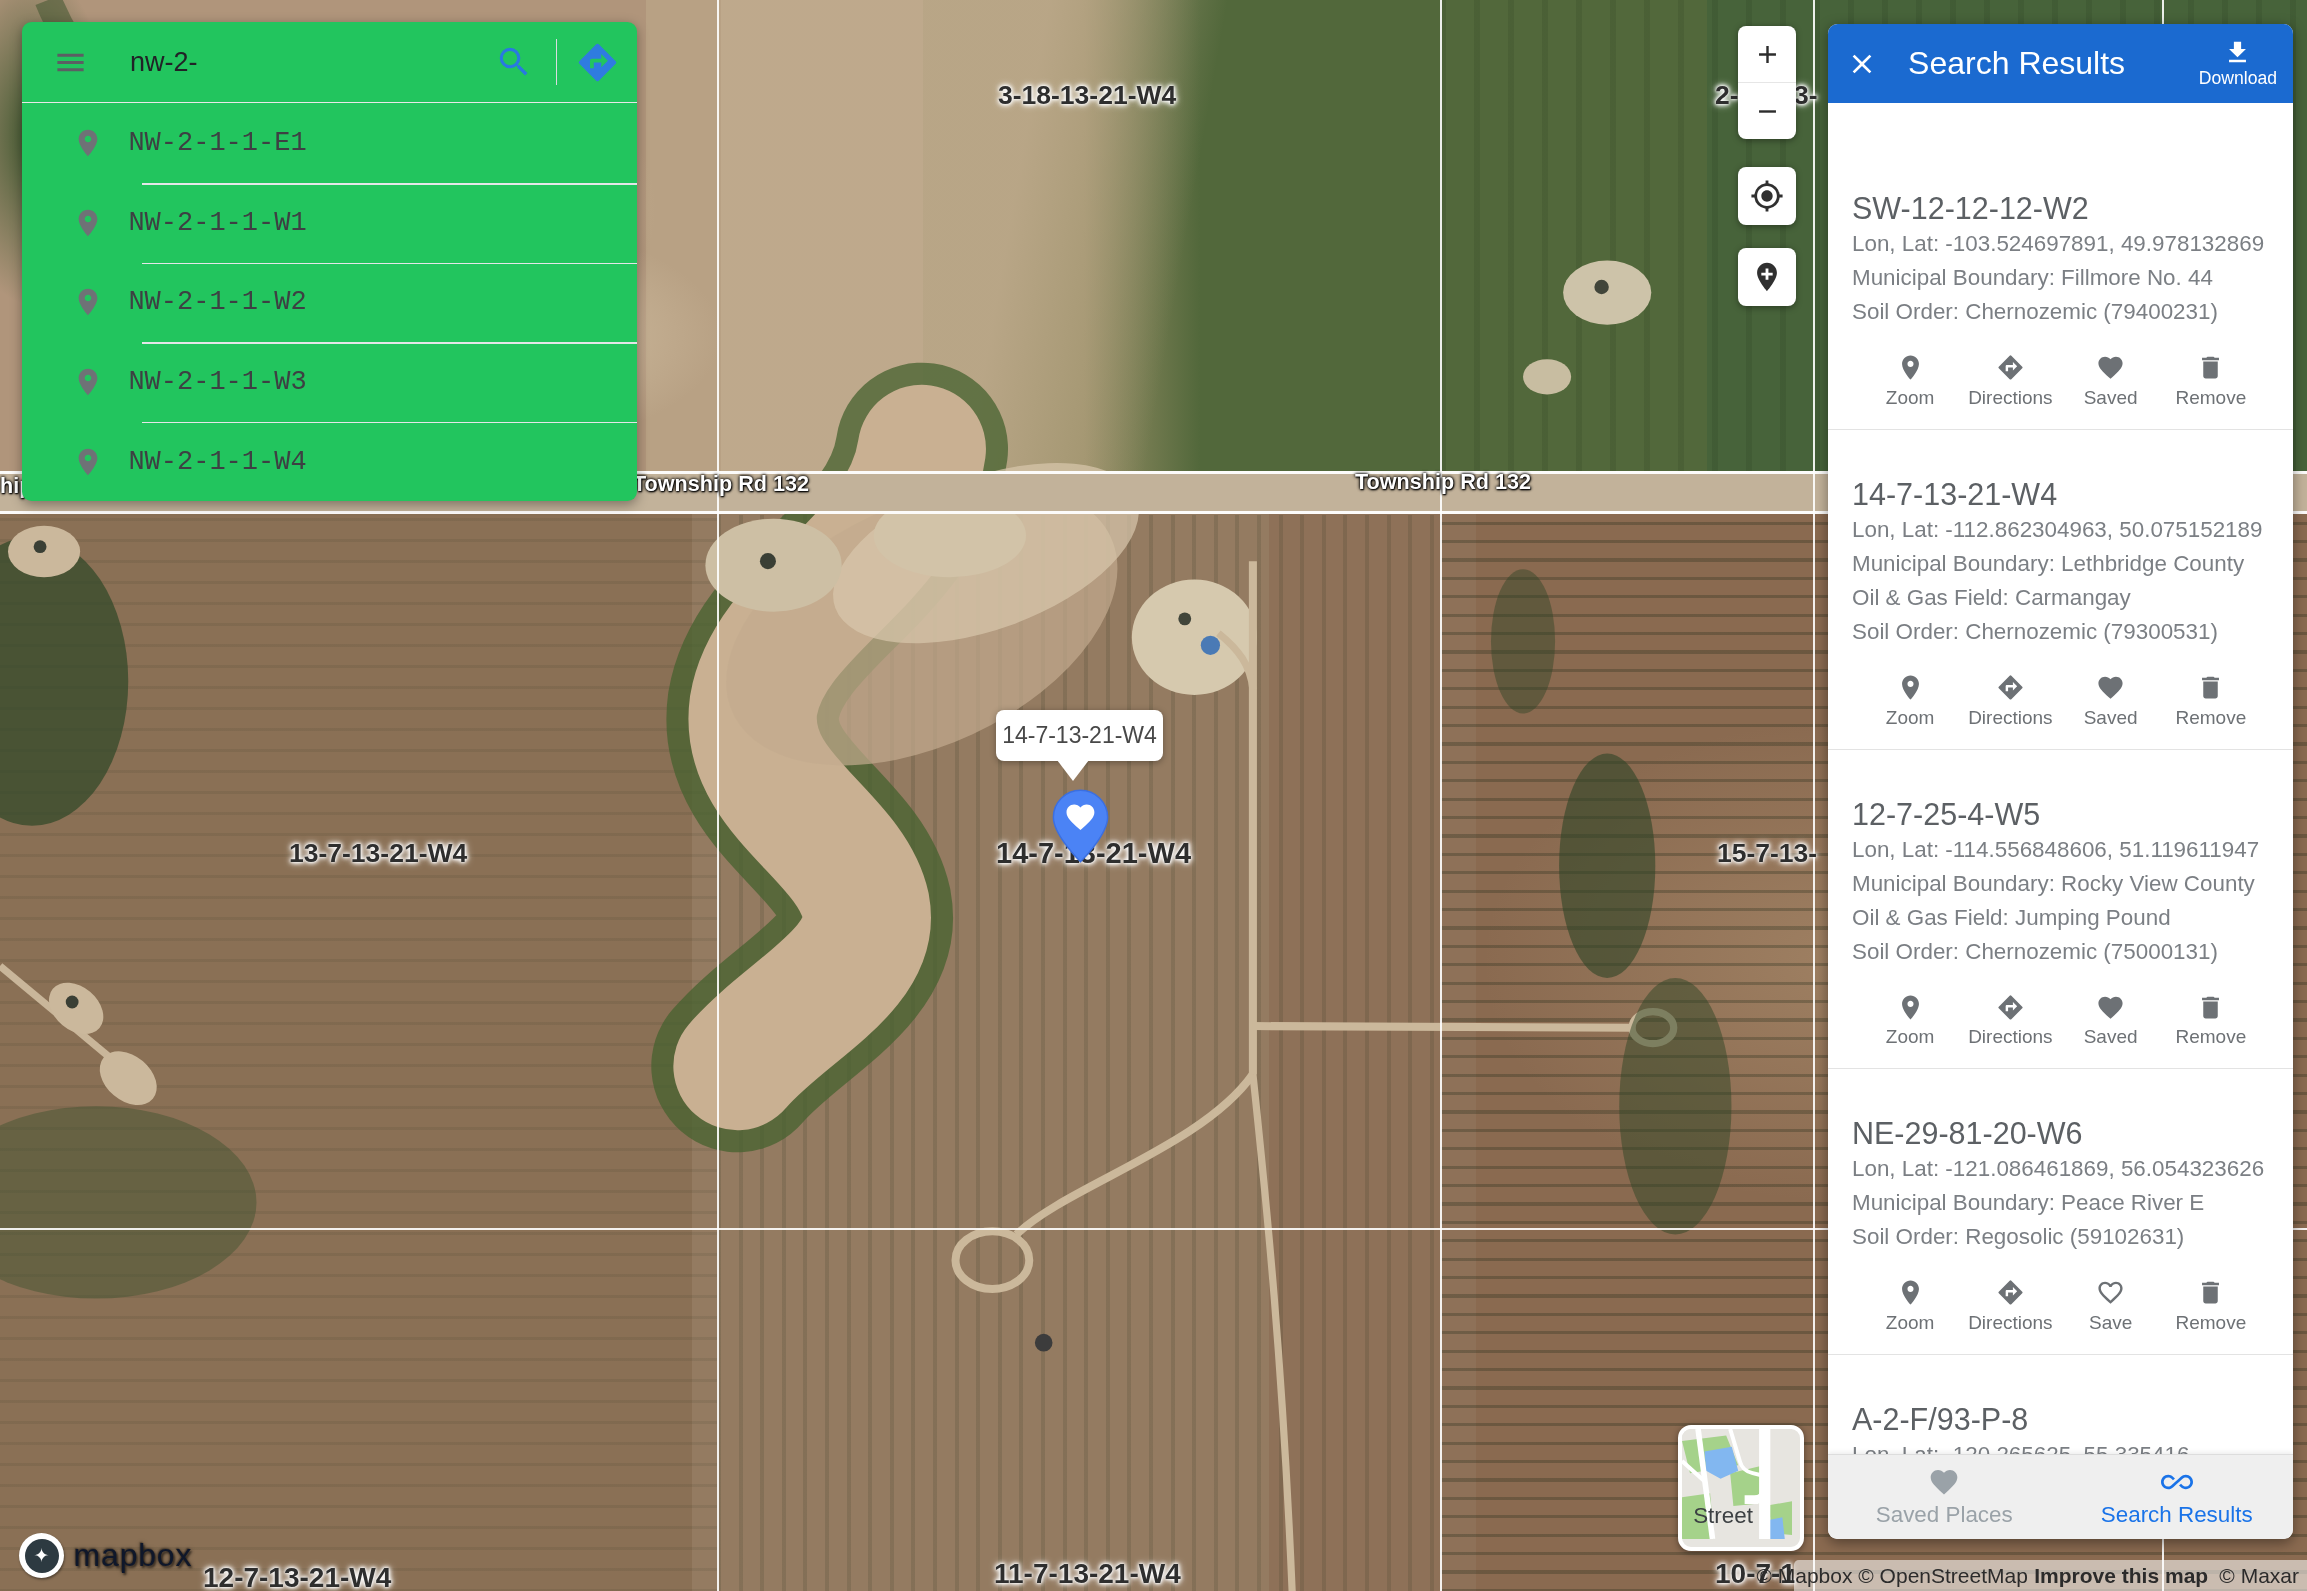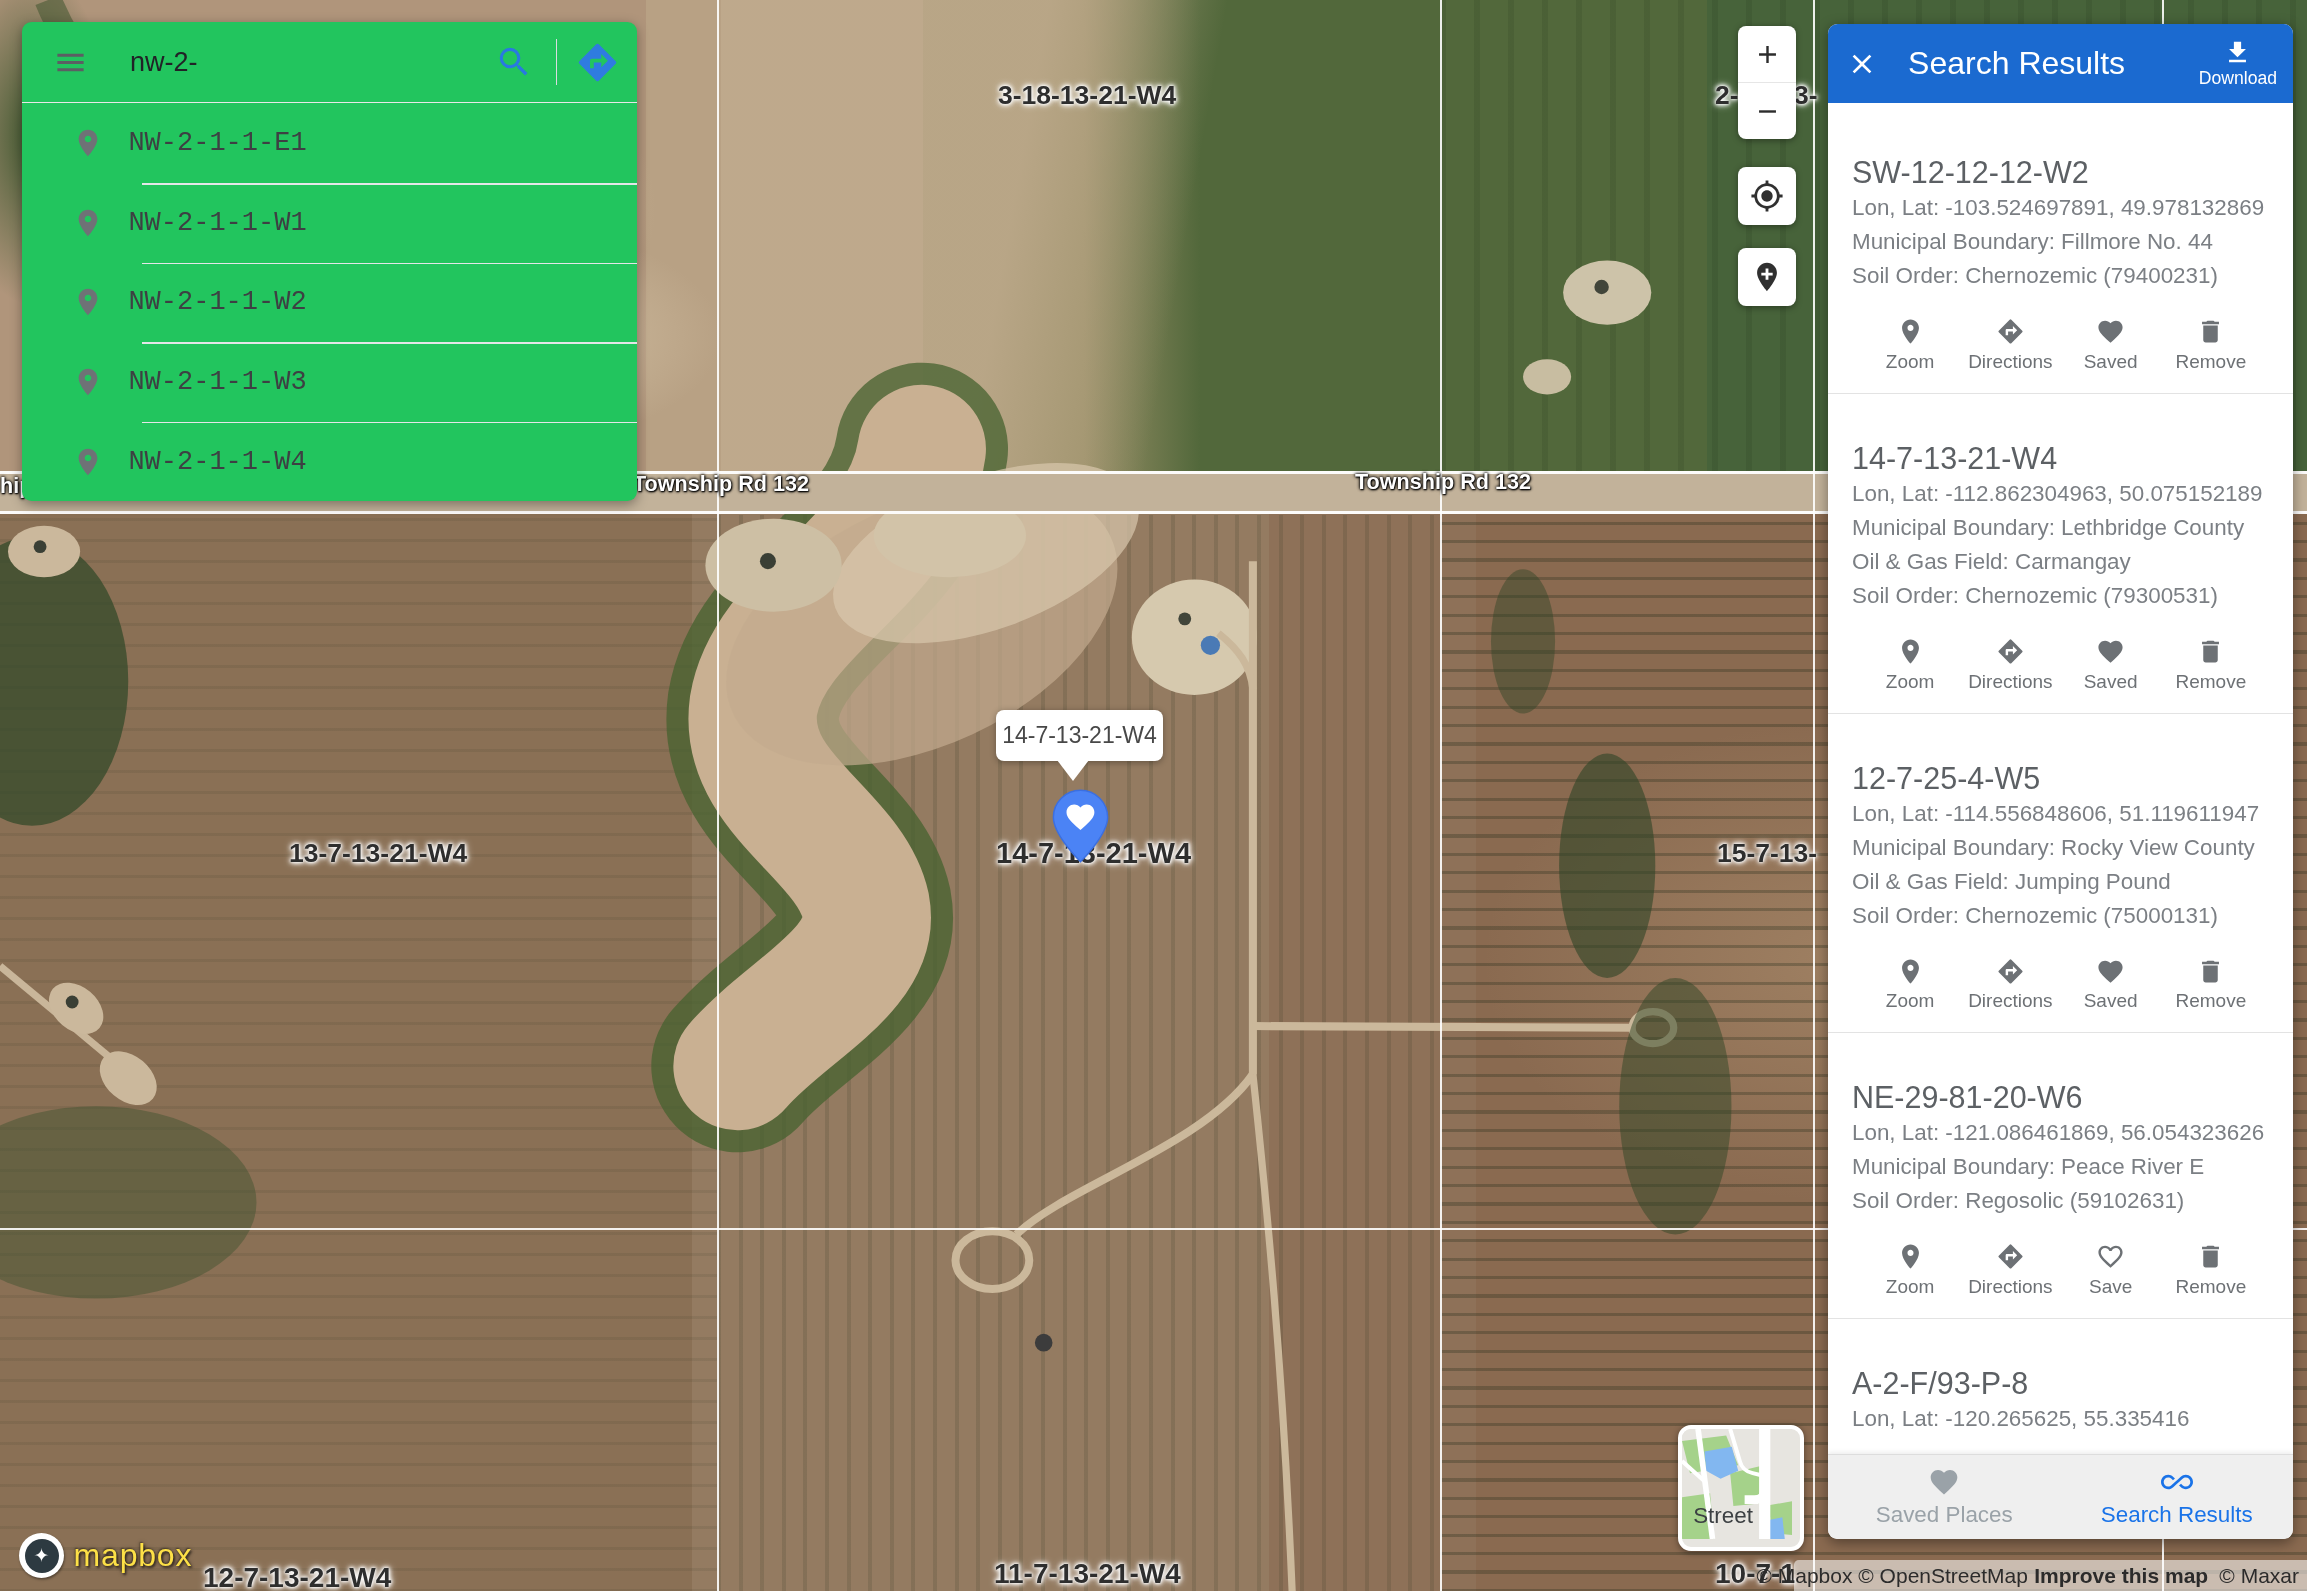--- a/index.html
+++ b/index.html
@@ -76,21 +76,21 @@
   .sq-btn svg{width:34px;height:34px;}
   
   .panel{position:absolute;left:1828px;top:24px;width:465px;height:1515px;background:#fff;border-radius:9.6px;
     box-shadow:0 3.2px 13px rgba(0,0,0,.4);z-index:28;overflow:hidden;display:flex;flex-direction:column;}
   .panel-header{height:79px;background:#1b6ad0;color:#fff;display:flex;align-items:center;flex:none;}
   .close-btn{width:32px;height:32px;margin-left:17.6px;color:#fff;}
   .panel-title{font-size:32px;font-weight:500;margin-left:30.5px;flex:1;}
   .dl-btn{display:flex;flex-direction:column;align-items:center;margin-right:16px;cursor:pointer;color:#fff;}
   .dl-btn svg{width:29px;height:29px;}
   .dl-label{font-size:17.6px;margin-top:1.6px;}
-  .card-list{flex:1;overflow:hidden;}
+  .card-list{flex:1;overflow:hidden;margin-top:36px;}
   .rcard{padding:45px 24px 20px 24px;border-bottom:1.6px solid #e3e3e3;}
   .rcard.first{padding-top:50px;}
   .rcard-title{font-size:30.5px;font-weight:500;color:#5c6064;line-height:38px;}
   .rcard-line{font-size:22.4px;color:#7b7f84;line-height:34px;}
   .actions{display:flex;justify-content:space-between;padding:0 8px 0 8px;margin-top:24px;}
   .action{width:104px;display:flex;flex-direction:column;align-items:center;cursor:pointer;color:#6d7175;}
   .action svg{width:29px;height:29px;}
   .action-label{font-size:19px;margin-top:4.8px;color:#6d7175;}
   .tabbar{height:84px;background:#efefef;border-top:0.8px solid #ddd;display:flex;flex:none;
     box-shadow:0 -1.6px 4.8px rgba(0,0,0,.08);}
@@ -103,21 +103,21 @@
   
   .minimap{position:absolute;left:1678px;top:1425px;width:118px;height:118px;border:4px solid #fff;
     border-radius:13px;overflow:hidden;box-shadow:0 1.6px 6.4px rgba(0,0,0,.4);z-index:26;cursor:pointer;background:#e7e5e0;}
   .minimap-label{position:absolute;left:11.2px;top:74px;font-size:22.4px;color:#3c4043;z-index:2;}
   
   .mapbox-logo{position:absolute;left:19px;top:1533px;display:flex;align-items:center;z-index:27;cursor:pointer;}
   .mb-mark{width:45px;height:45px;border-radius:50%;background:#fff;display:flex;align-items:center;justify-content:center;
     box-shadow:0.8px 1.6px 2.4px rgba(0,0,0,.4);}
   .mb-inner{width:34px;height:34px;border-radius:50%;background:#2d3a41;display:flex;align-items:center;justify-content:center;
     color:#fff;font-size:19px;}
-  .mb-word{margin-left:9.6px;font-size:32px;font-weight:500;color:#fde047;letter-spacing:0.8px;
+  .mb-word{margin-left:9.6px;font-size:32px;font-weight:500;color:#0f172a;letter-spacing:0.8px;
     text-shadow:1.6px 1.6px 2.4px rgba(0,0,0,.6),-0.8px -0.8px 1.6px rgba(0,0,0,.4),0 0 4.8px rgba(0,0,0,.35);}
   .attrib{position:absolute;left:1794px;right:0;bottom:0;height:32px;background:rgba(255,255,255,.55);
     display:flex;align-items:center;justify-content:flex-end;padding-right:8px;z-index:27;
     font-size:21px;color:#2b2b2b;white-space:nowrap;border-top-left-radius:4.8px;}
   .attrib .bold-link{font-weight:bold;margin:0 6.4px;cursor:pointer;}
   .attrib span{margin-left:4.8px;}
 </style>
 </head>
 <body>
 

